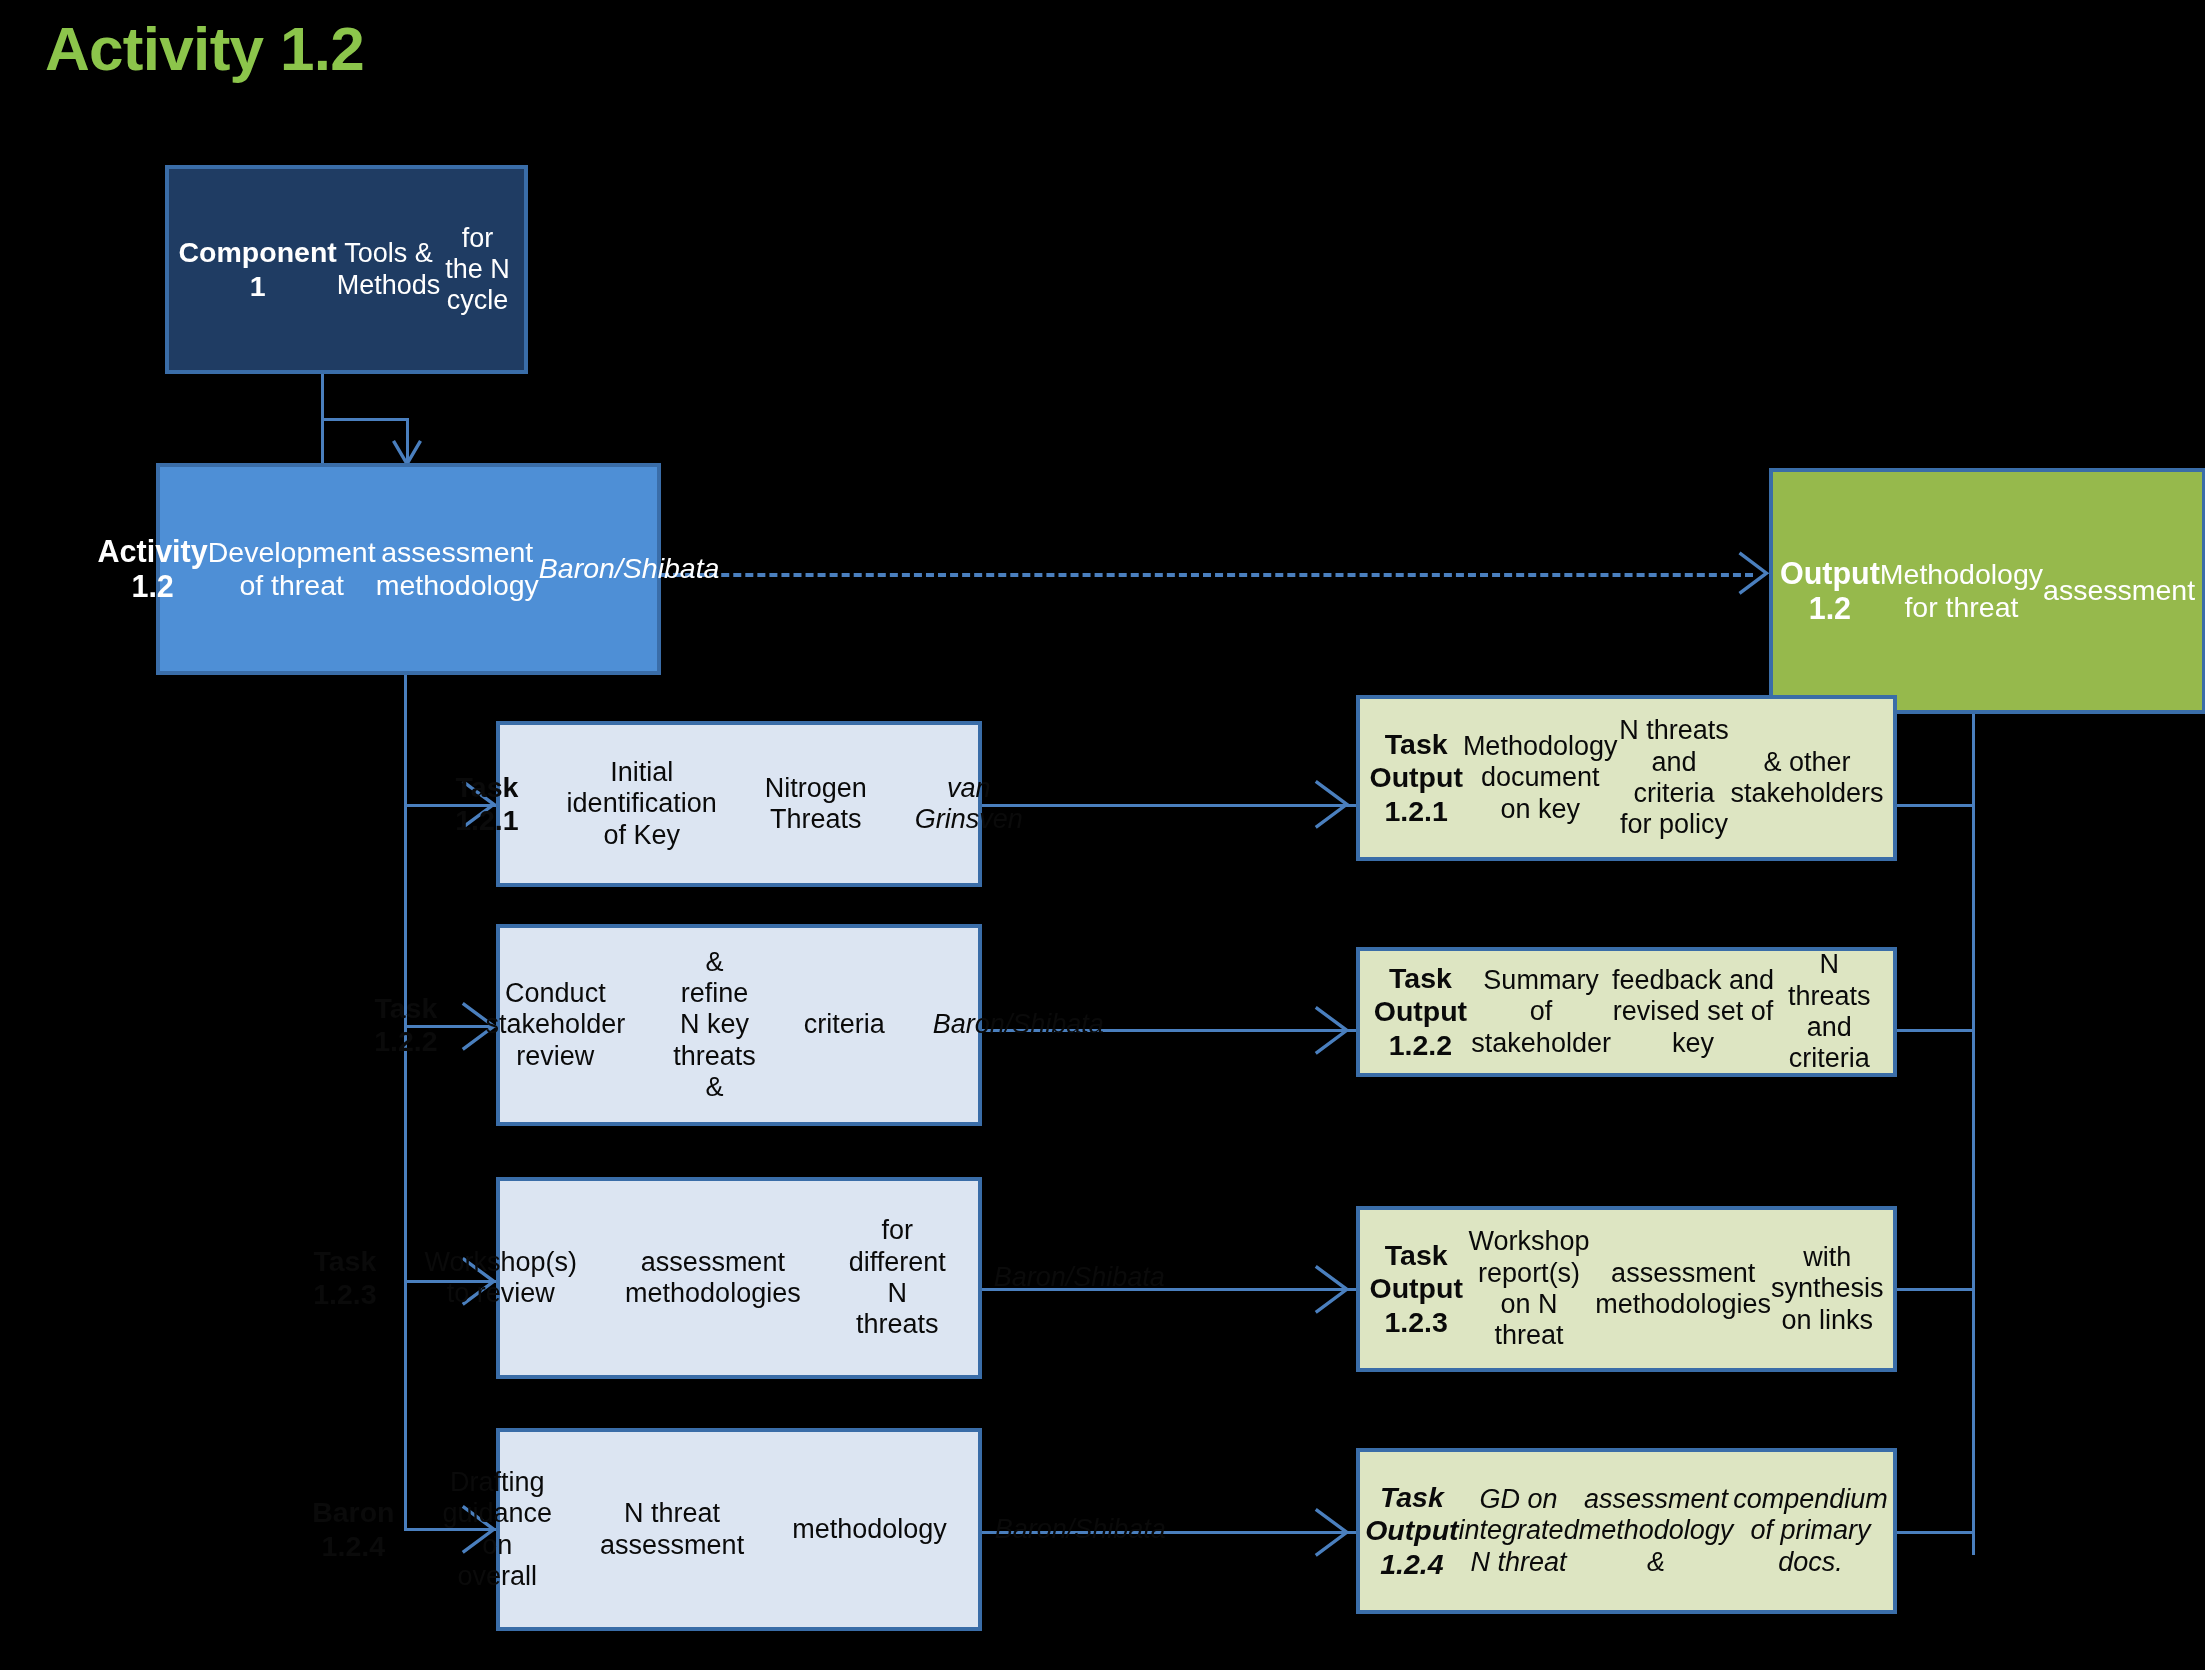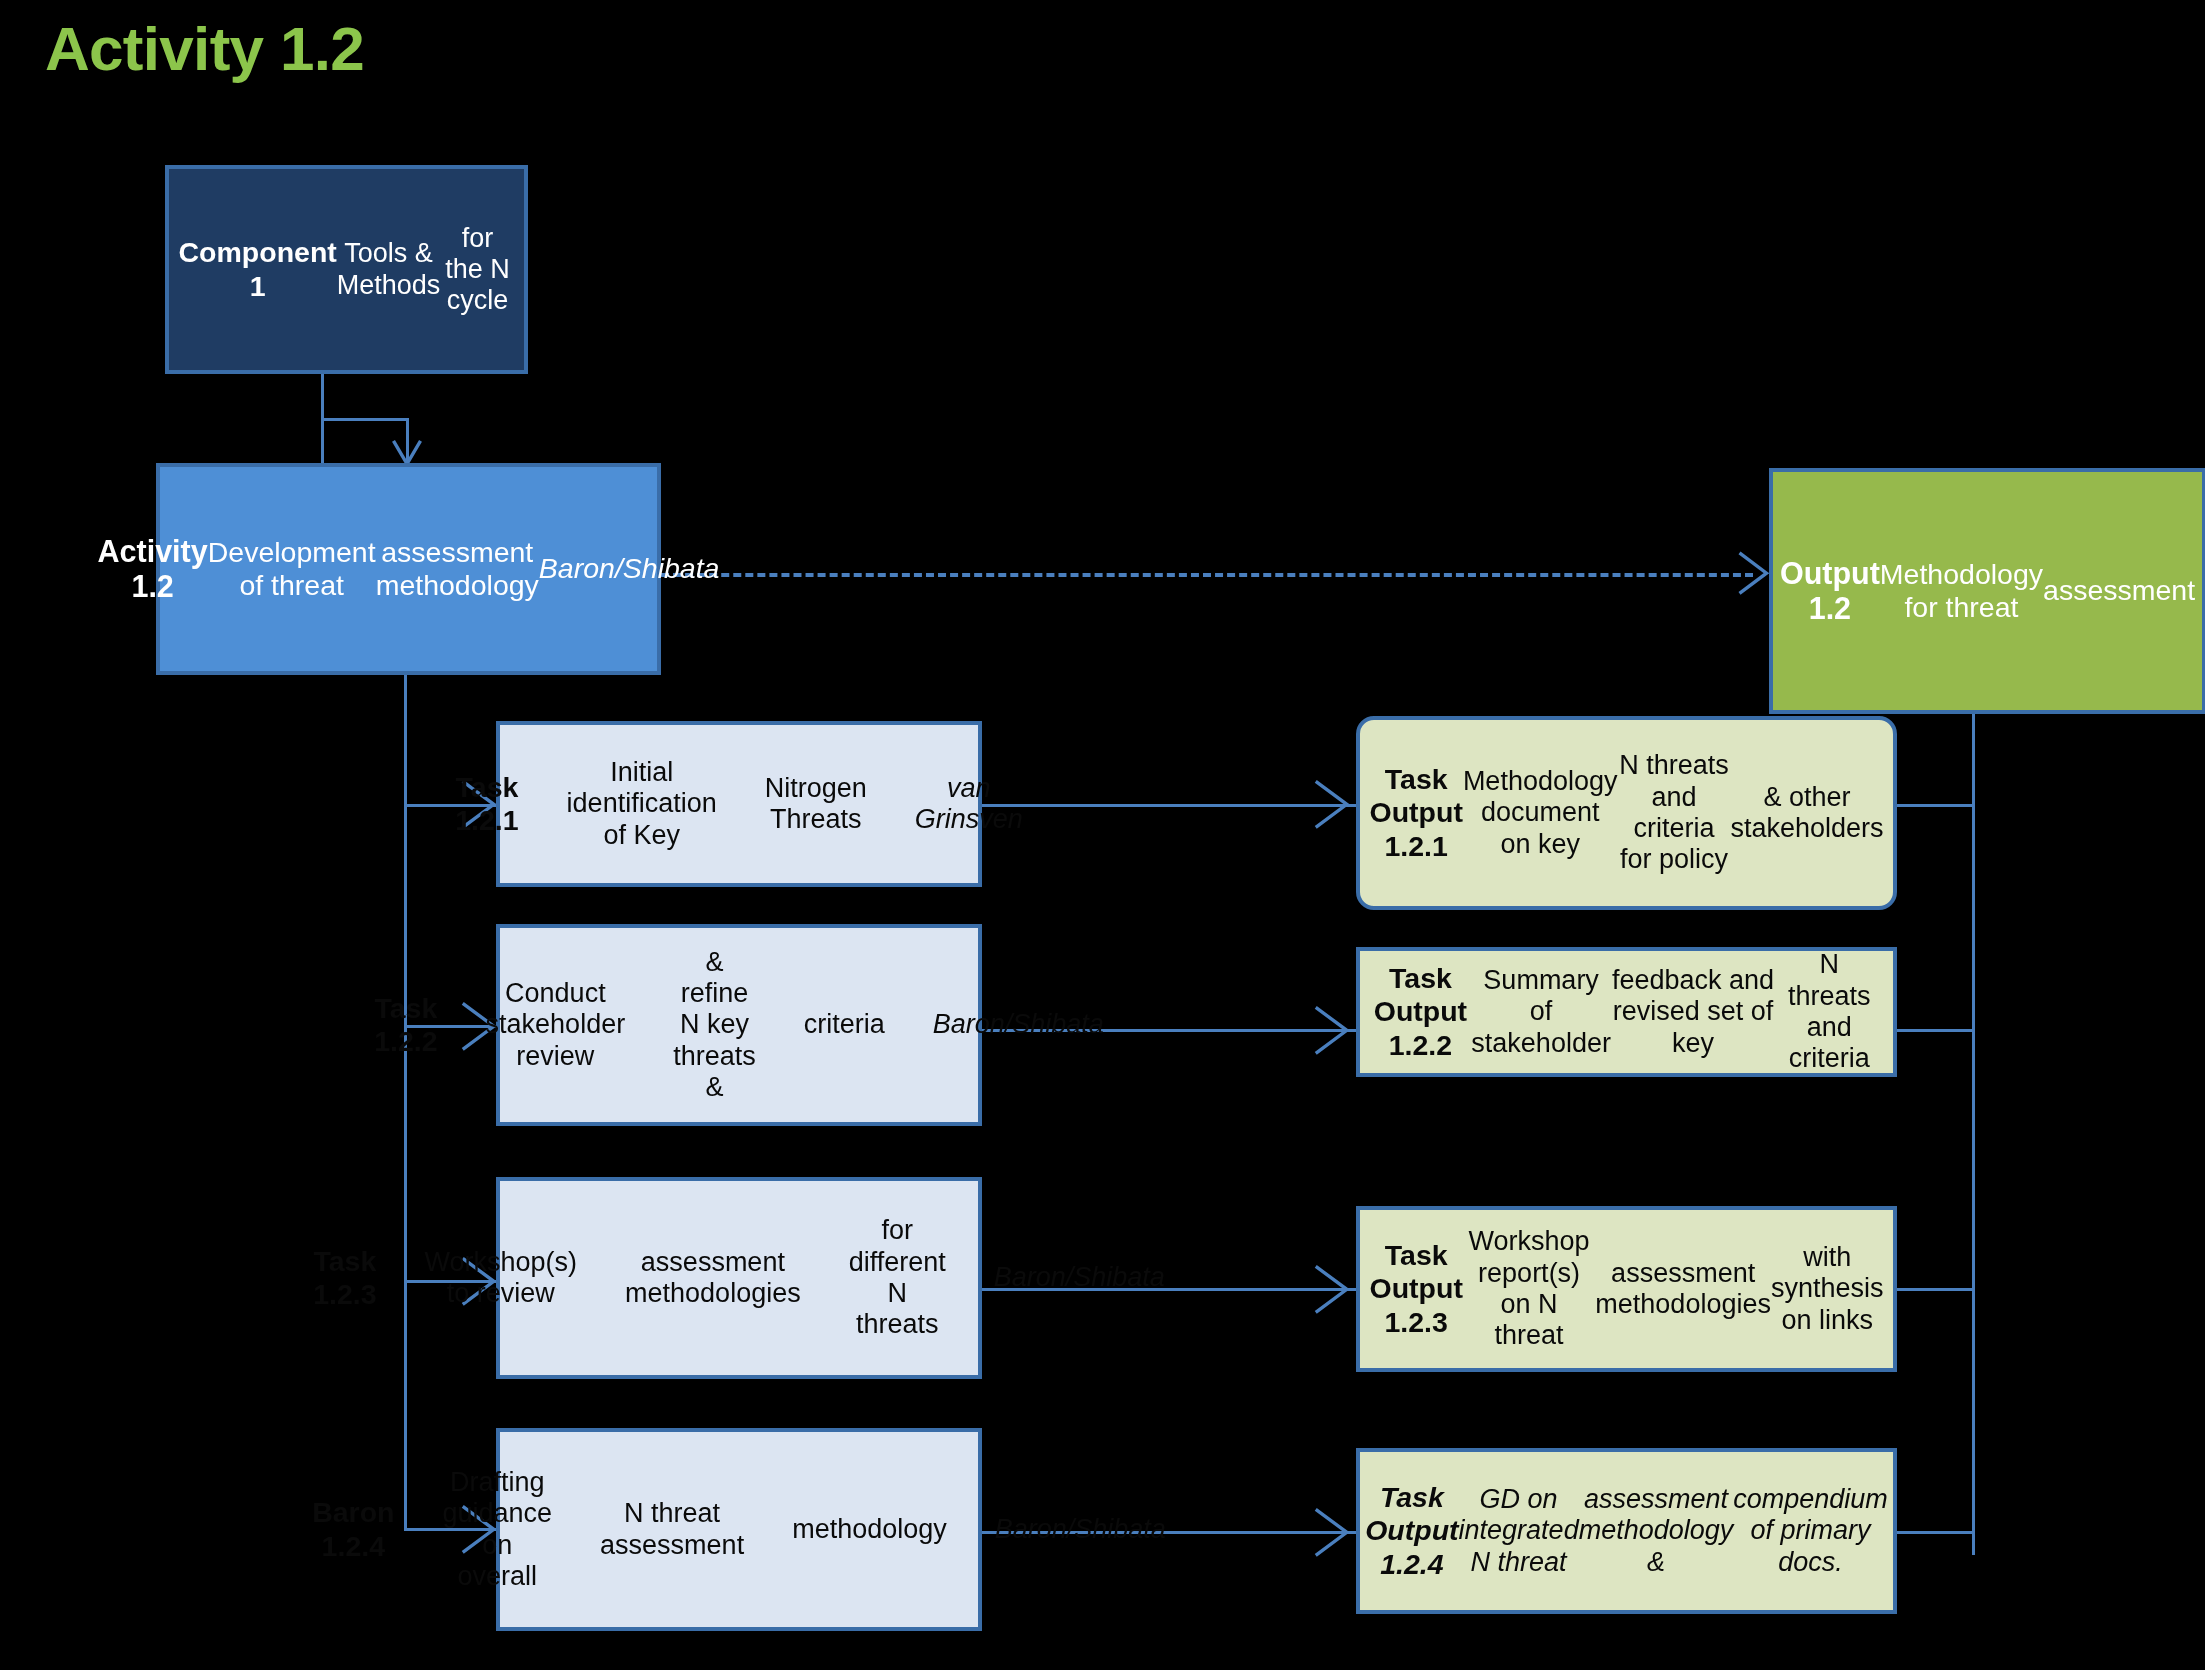--- a/index.html
+++ b/index.html
@@ -60,21 +60,21 @@
   #task122{top:924px;height:202px;}
   #task123{top:1177px;height:202px;}
   #task124{top:1428px;height:203px;}
 
   
   .taskout{
     background:#DDE5C2;color:#0A0A0A;
     left:1356px;width:541px;font-size:27px;
   }
   .taskout .ttl{font-size:28.5px;}
-  #taskout121{top:716px;height:194px;border-radius:18px;}
+  #taskout121{top:695px;height:166px;}
   #taskout122{top:947px;height:130px;}
   #taskout123{top:1206px;height:166px;}
   #taskout124{top:1448px;height:166px;font-style:italic;}
 
   
   .ln{position:absolute;background:#4A7FBE;}
   .ln.h{height:2.7px;}
   .ln.v{width:2.7px;}
   .dash{
     position:absolute;height:0;border-top:4.7px dashed #4A7FBE;

